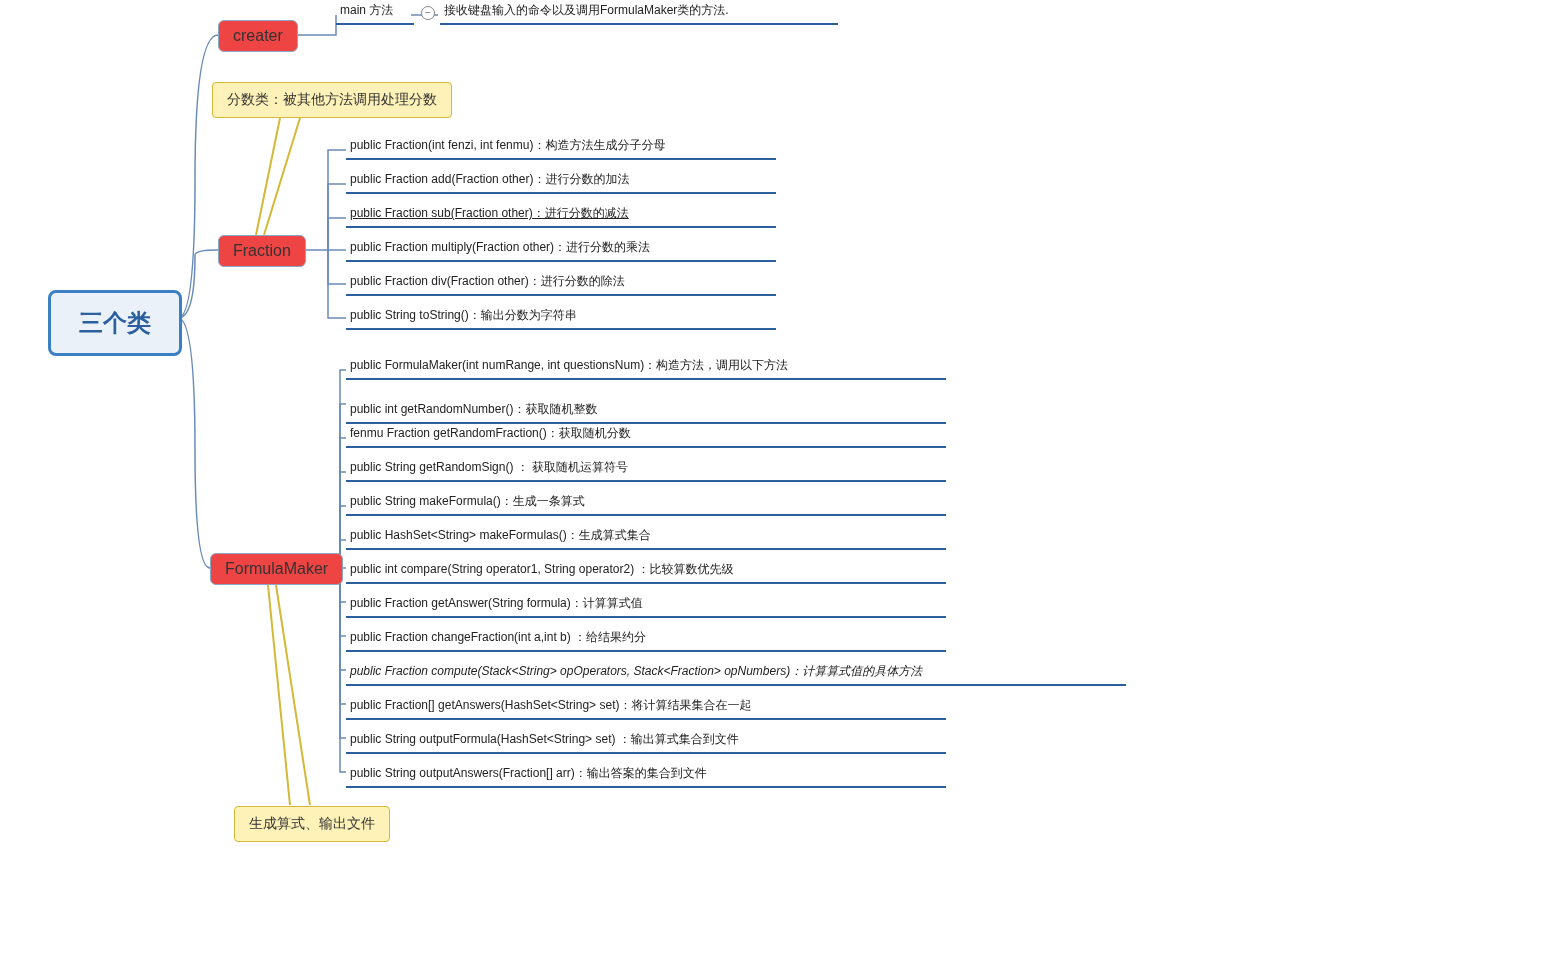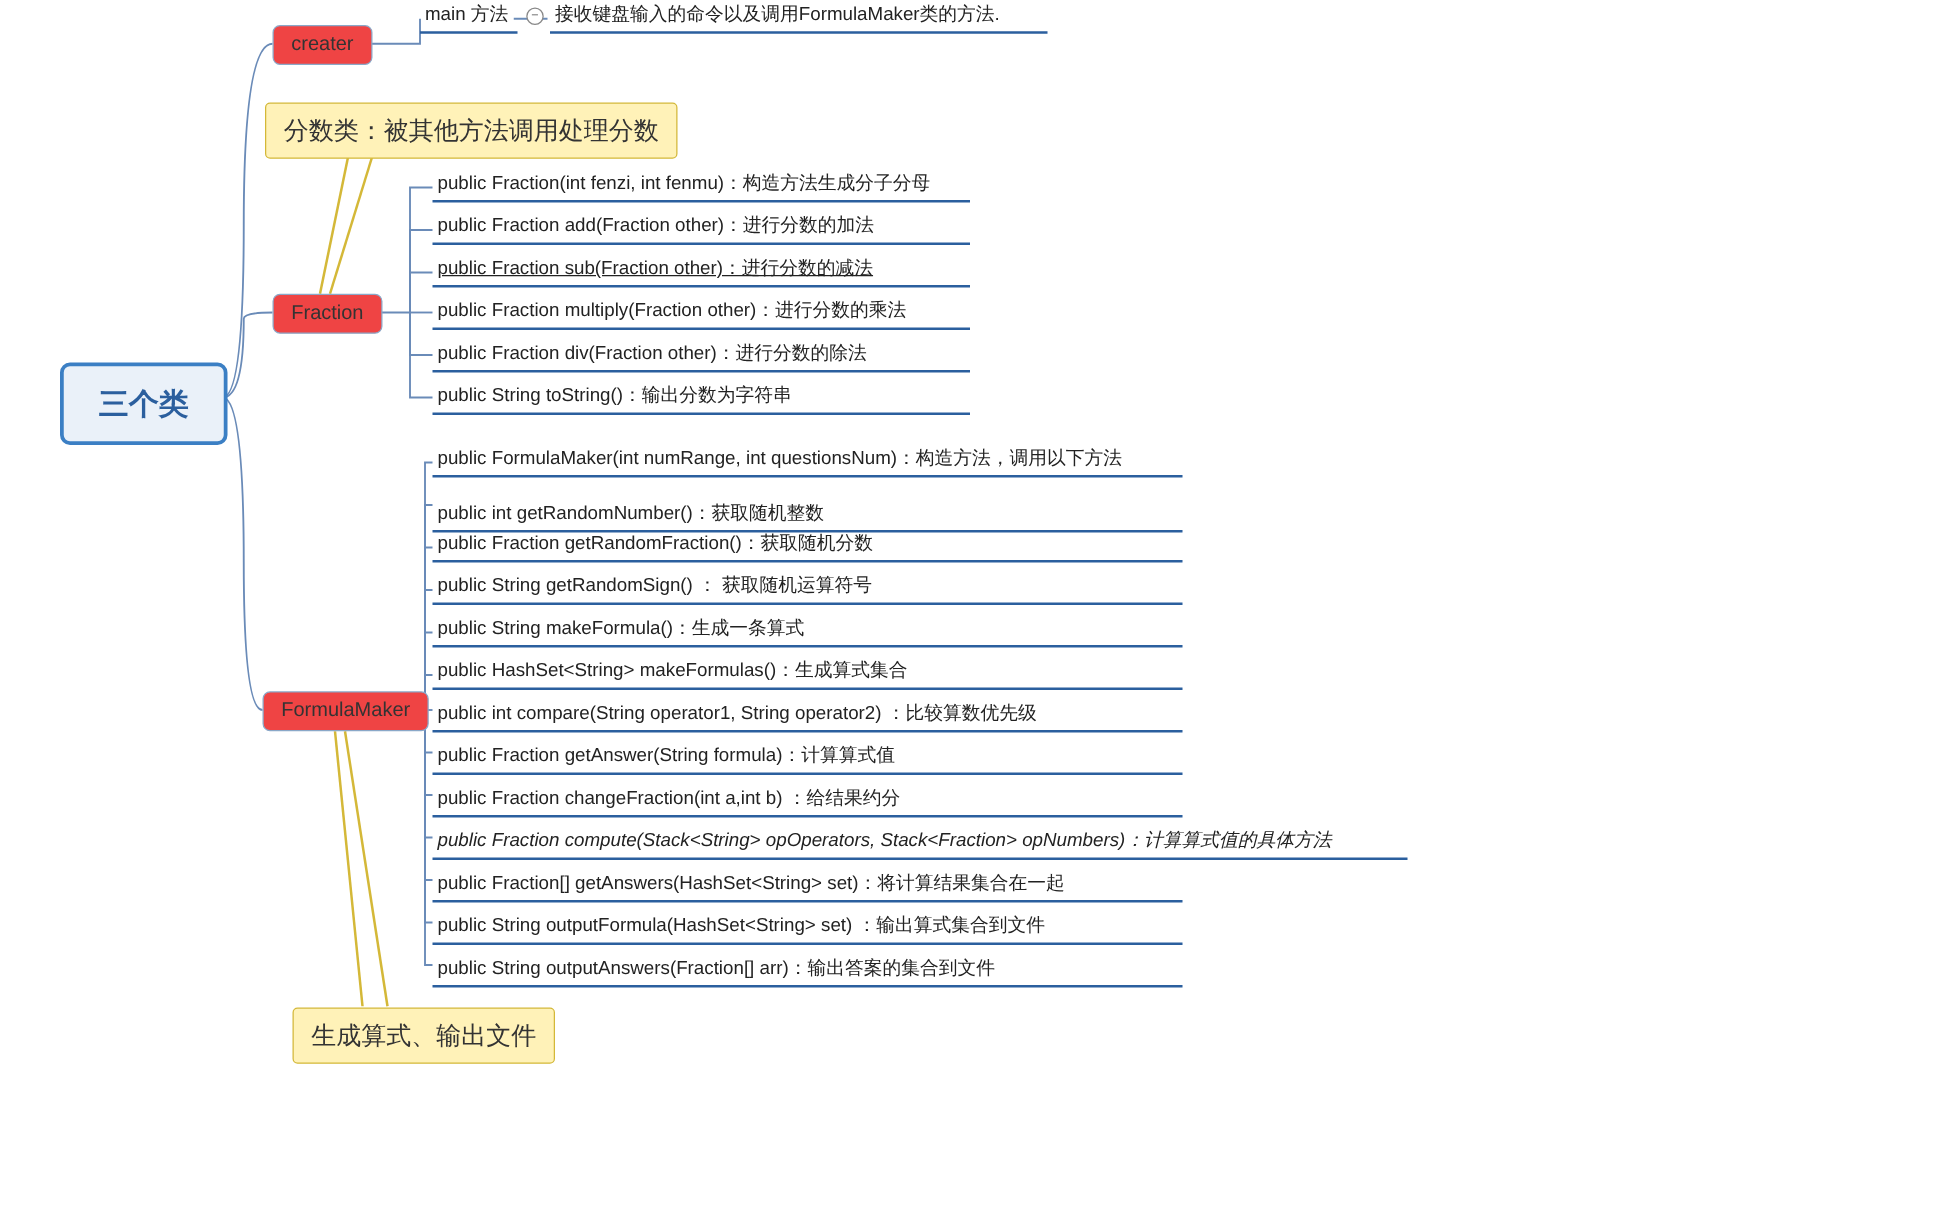--- a/index.html
+++ b/index.html
@@ -27,33 +27,33 @@
   position: absolute;
   border: 1px solid #8aa8c8;
   border-radius: 6px;
   background: #ef4444;
   padding: 6px 14px;
   font-size: 16px;
   color: #333;
 }
 .method-item {
   position: absolute;
-  font-size: 15px;
+  font-size: 12px;
   color: #222;
   border-bottom: 2px solid #2b5f9e;
   padding: 2px 4px 4px 4px;
   white-space: nowrap;
 }
 .note-box {
   position: absolute;
   background: #fff2b8;
   border: 1px solid #d4b838;
   border-radius: 4px;
   padding: 8px 14px;
-  font-size: 20px;
+  font-size: 14px;
   color: #333;
 }
 .collapse-icon {
   position: absolute;
   width: 14px;
   height: 14px;
   border: 1px solid #888;
   border-radius: 50%;
   font-size: 10px;
   line-height: 12px;
@@ -139,21 +139,21 @@
 <div class="method-item" style="left:346px; top:203px; width:430px;text-decoration:underline;"><span>public Fraction sub(Fraction other)：进行分数的减法</span></div>
 <div class="method-item" style="left:346px; top:237px; width:430px;"><span>public Fraction multiply(Fraction other)：进行分数的乘法</span></div>
 <div class="method-item" style="left:346px; top:271px; width:430px;"><span>public Fraction div(Fraction other)：进行分数的除法</span></div>
 <div class="method-item" style="left:346px; top:305px; width:430px;"><span>public String toString()：输出分数为字符串</span></div>
 
 <div class="class-node" style="left:210px; top:553px;">
   <span>FormulaMaker</span>
 </div>
 <div class="method-item" style="left:346px; top:355px; width:600px;"><span>public FormulaMaker(int numRange, int questionsNum)：构造方法，调用以下方法</span></div>
 <div class="method-item" style="left:346px; top:399px; width:600px;"><span>public int getRandomNumber()：获取随机整数</span></div>
-<div class="method-item" style="left:346px; top:423px; width:600px;"><span>public Fraction getRandomFraction()：获取随机分数</span></div>
+<div class="method-item" style="left:346px; top:423px; width:600px;"><span>fenmu Fraction getRandomFraction()：获取随机分数</span></div>
 <div class="method-item" style="left:346px; top:457px; width:600px;"><span>public String getRandomSign() ： 获取随机运算符号</span></div>
 <div class="method-item" style="left:346px; top:491px; width:600px;"><span>public String makeFormula()：生成一条算式</span></div>
 <div class="method-item" style="left:346px; top:525px; width:600px;"><span>public HashSet&lt;String&gt; makeFormulas()：生成算式集合</span></div>
 <div class="method-item" style="left:346px; top:559px; width:600px;"><span>public int compare(String operator1, String operator2) ：比较算数优先级</span></div>
 <div class="method-item" style="left:346px; top:593px; width:600px;"><span>public Fraction getAnswer(String formula)：计算算式值</span></div>
 <div class="method-item" style="left:346px; top:627px; width:600px;"><span>public Fraction changeFraction(int a,int b) ：给结果约分</span></div>
 <div class="method-item" style="left:346px; top:661px; width:780px;font-style:italic;"><span>public Fraction compute(Stack&lt;String&gt; opOperators, Stack&lt;Fraction&gt; opNumbers)：计算算式值的具体方法</span></div>
 <div class="method-item" style="left:346px; top:695px; width:600px;"><span>public Fraction[] getAnswers(HashSet&lt;String&gt; set)：将计算结果集合在一起</span></div>
 <div class="method-item" style="left:346px; top:729px; width:600px;"><span>public String outputFormula(HashSet&lt;String&gt; set) ：输出算式集合到文件</span></div>
 <div class="method-item" style="left:346px; top:763px; width:600px;"><span>public String outputAnswers(Fraction[] arr)：输出答案的集合到文件</span></div>

